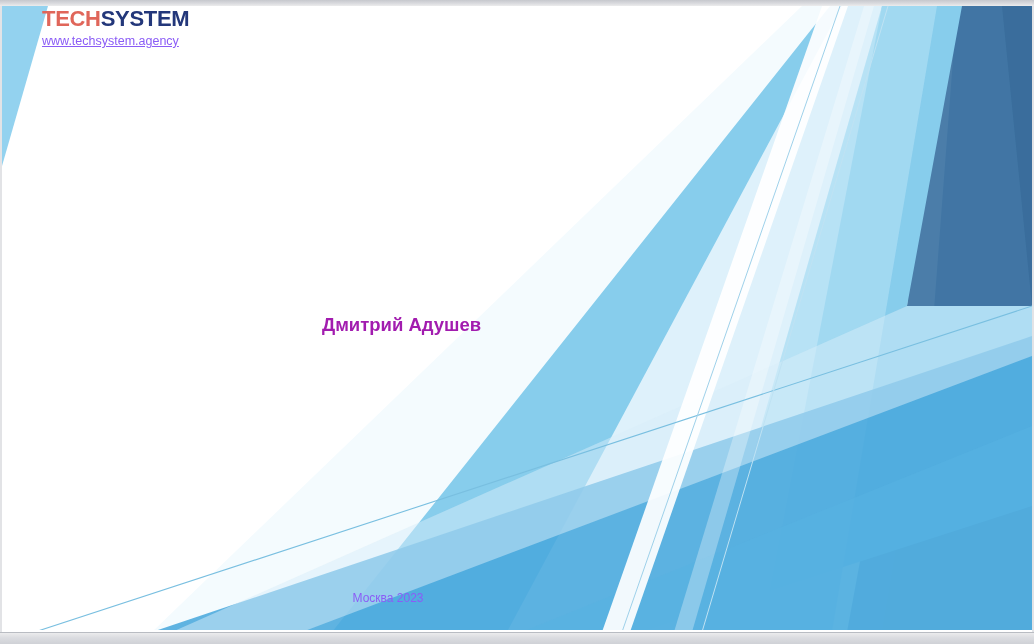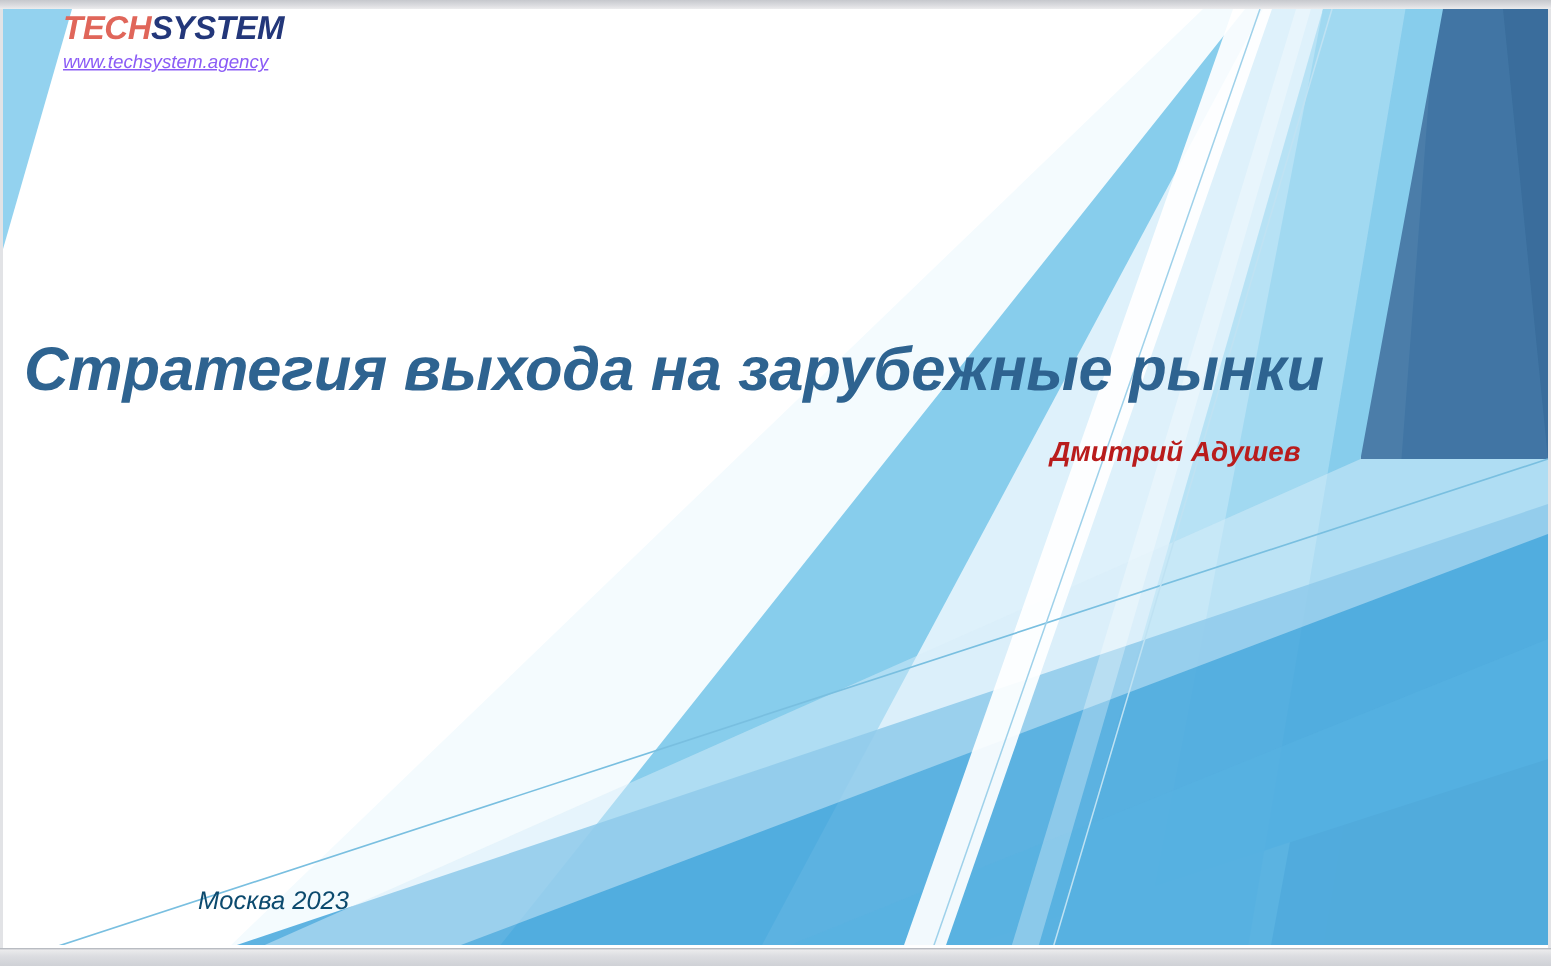--- a/index.html
+++ b/index.html
@@ -54,21 +54,20 @@
   }
 
   
   .slide {
     position: absolute;
     left: 2px; top: 6px;
     width: 1030px;
     height: 624px;
     background: #ffffff;
     overflow: hidden;
-    font-style: italic;
   }
   .deco-svg {
     position: absolute;
     left: 0; top: 0;
     width: 1030px;
     height: 626px;
     display: block;
   }
 
   
@@ -111,42 +110,41 @@
     line-height: 1.1;
     color: #2e6390;
     letter-spacing: -0.2px;
     white-space: nowrap;
   }
 
   
   .slide-author {
     position: absolute;
     left: 320px;
-    top: 284px;
+    top: 308px;
     width: 545px;
-    text-align: right;
     z-index: 20;
     font-family: "Liberation Sans", sans-serif;
     font-weight: bold;
     font-size: 18.5px;
-    color: #b91c1c;
+    color: #a21caf;
     white-space: nowrap;
   }
 
   
   .slide-footer {
     position: absolute;
     left: 130px;
     top: 585px;
     width: 512px;
-    text-align: left;
-    z-index: 20;
-    font-family: "Liberation Sans", sans-serif;
-    font-size: 17px;
-    color: #0c4a6e;
+    text-align: center;
+    z-index: 20;
+    font-family: "Liberation Sans", sans-serif;
+    font-size: 12px;
+    color: #8b5cf6;
     white-space: nowrap;
   }
 </style>
 </head>
 <body>
 
 <div class="viewer">
 
   <div class="chrome-top"></div>
   <div class="chrome-left"></div>
@@ -186,21 +184,20 @@
 
       <line x1="886" y1="0" x2="700" y2="626" stroke="#bfe2f3" stroke-width="1"></line>
 
     </svg>
 
     <div class="logo-block">
       <div class="logo-word"><span class="logo-tech">TECH</span><span class="logo-system">SYSTEM</span></div>
       <span class="logo-url">www.techsystem.agency</span>
     </div>
 
-    <div class="slide-title">Стратегия выхода на зарубежные рынки</div>
 
     <div class="slide-author">Дмитрий Адушев</div>
 
     <div class="slide-footer">Москва 2023</div>
 
   </div>
 
   <div class="chrome-bottom"></div>
 </div>
 

